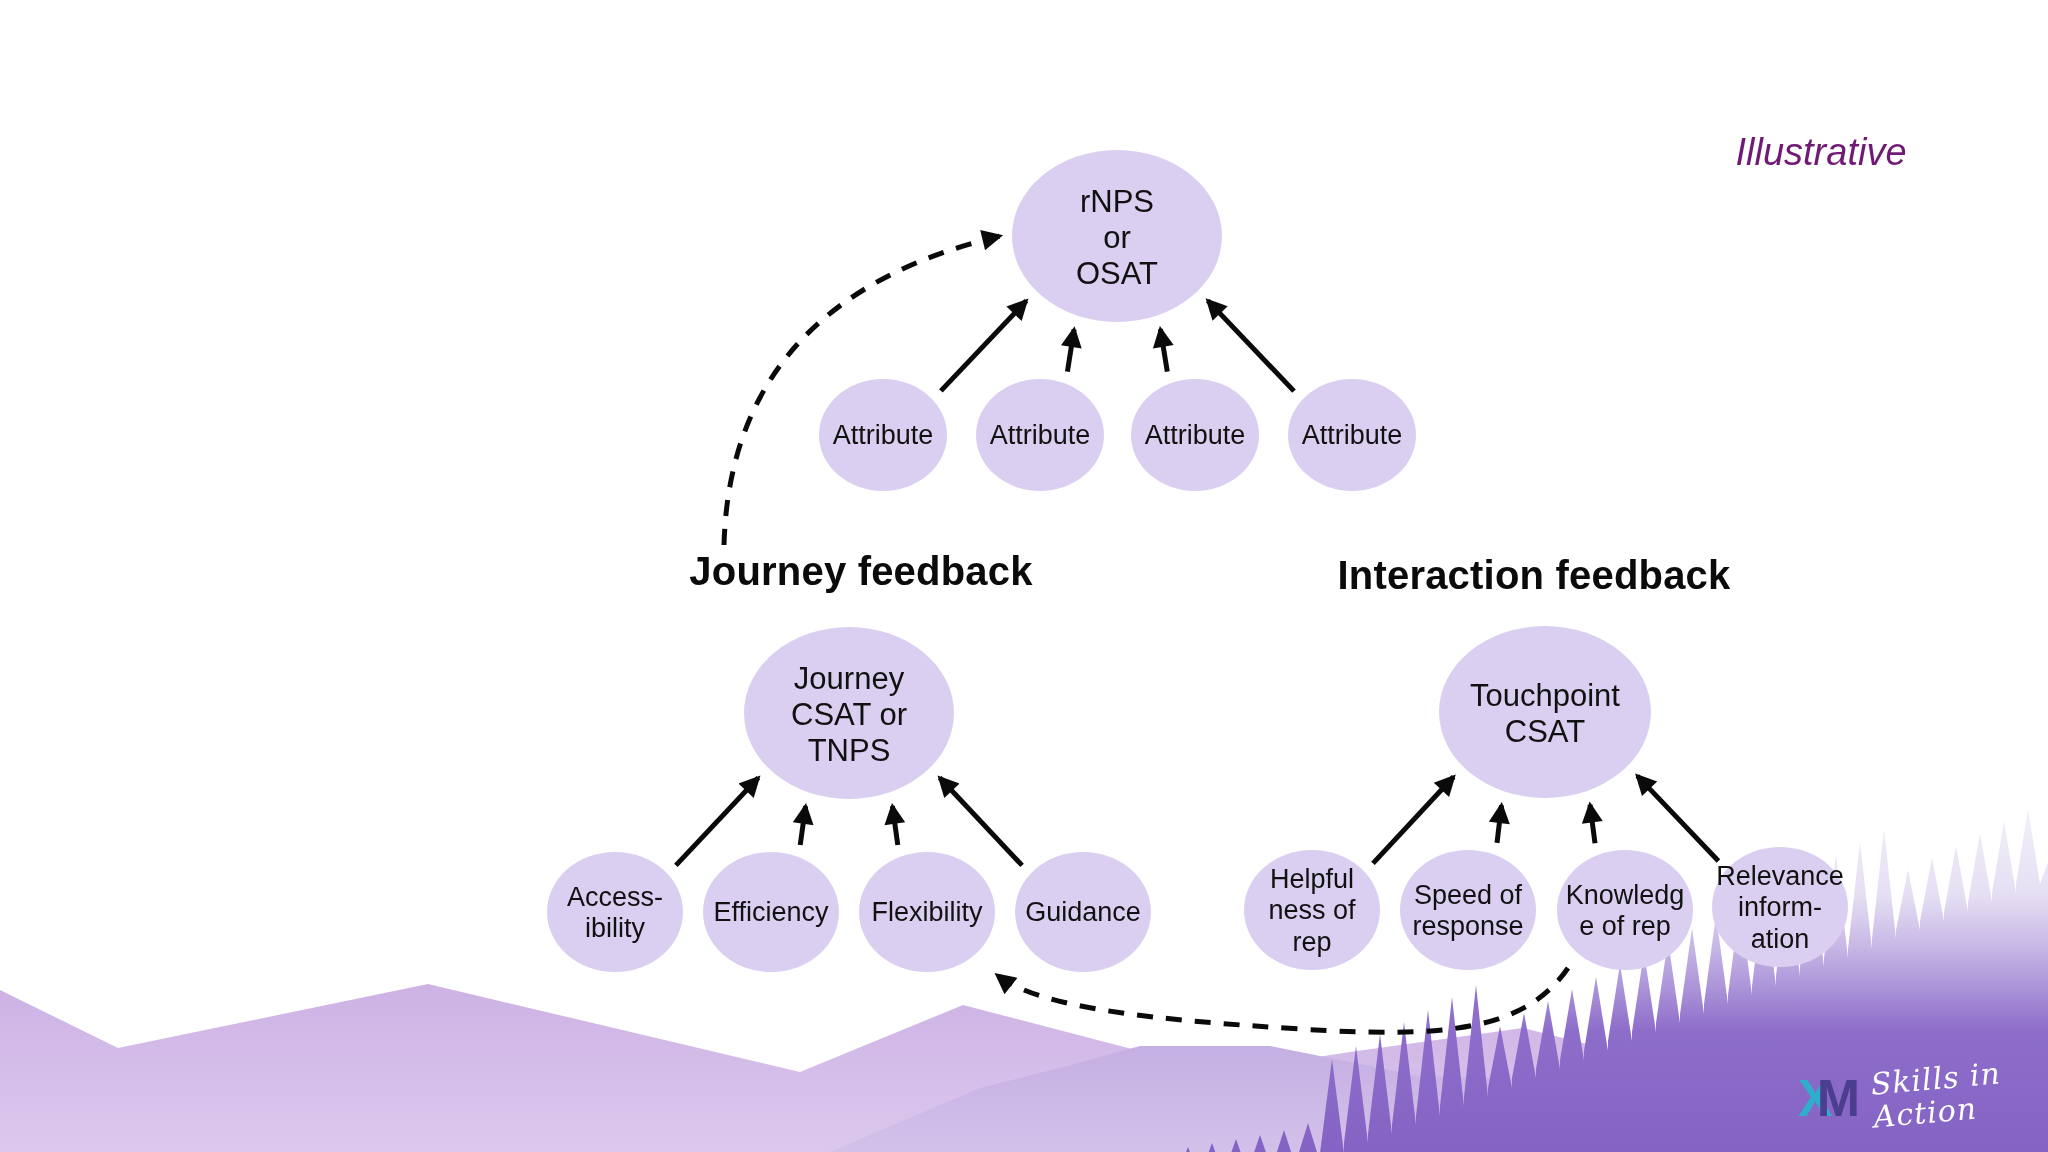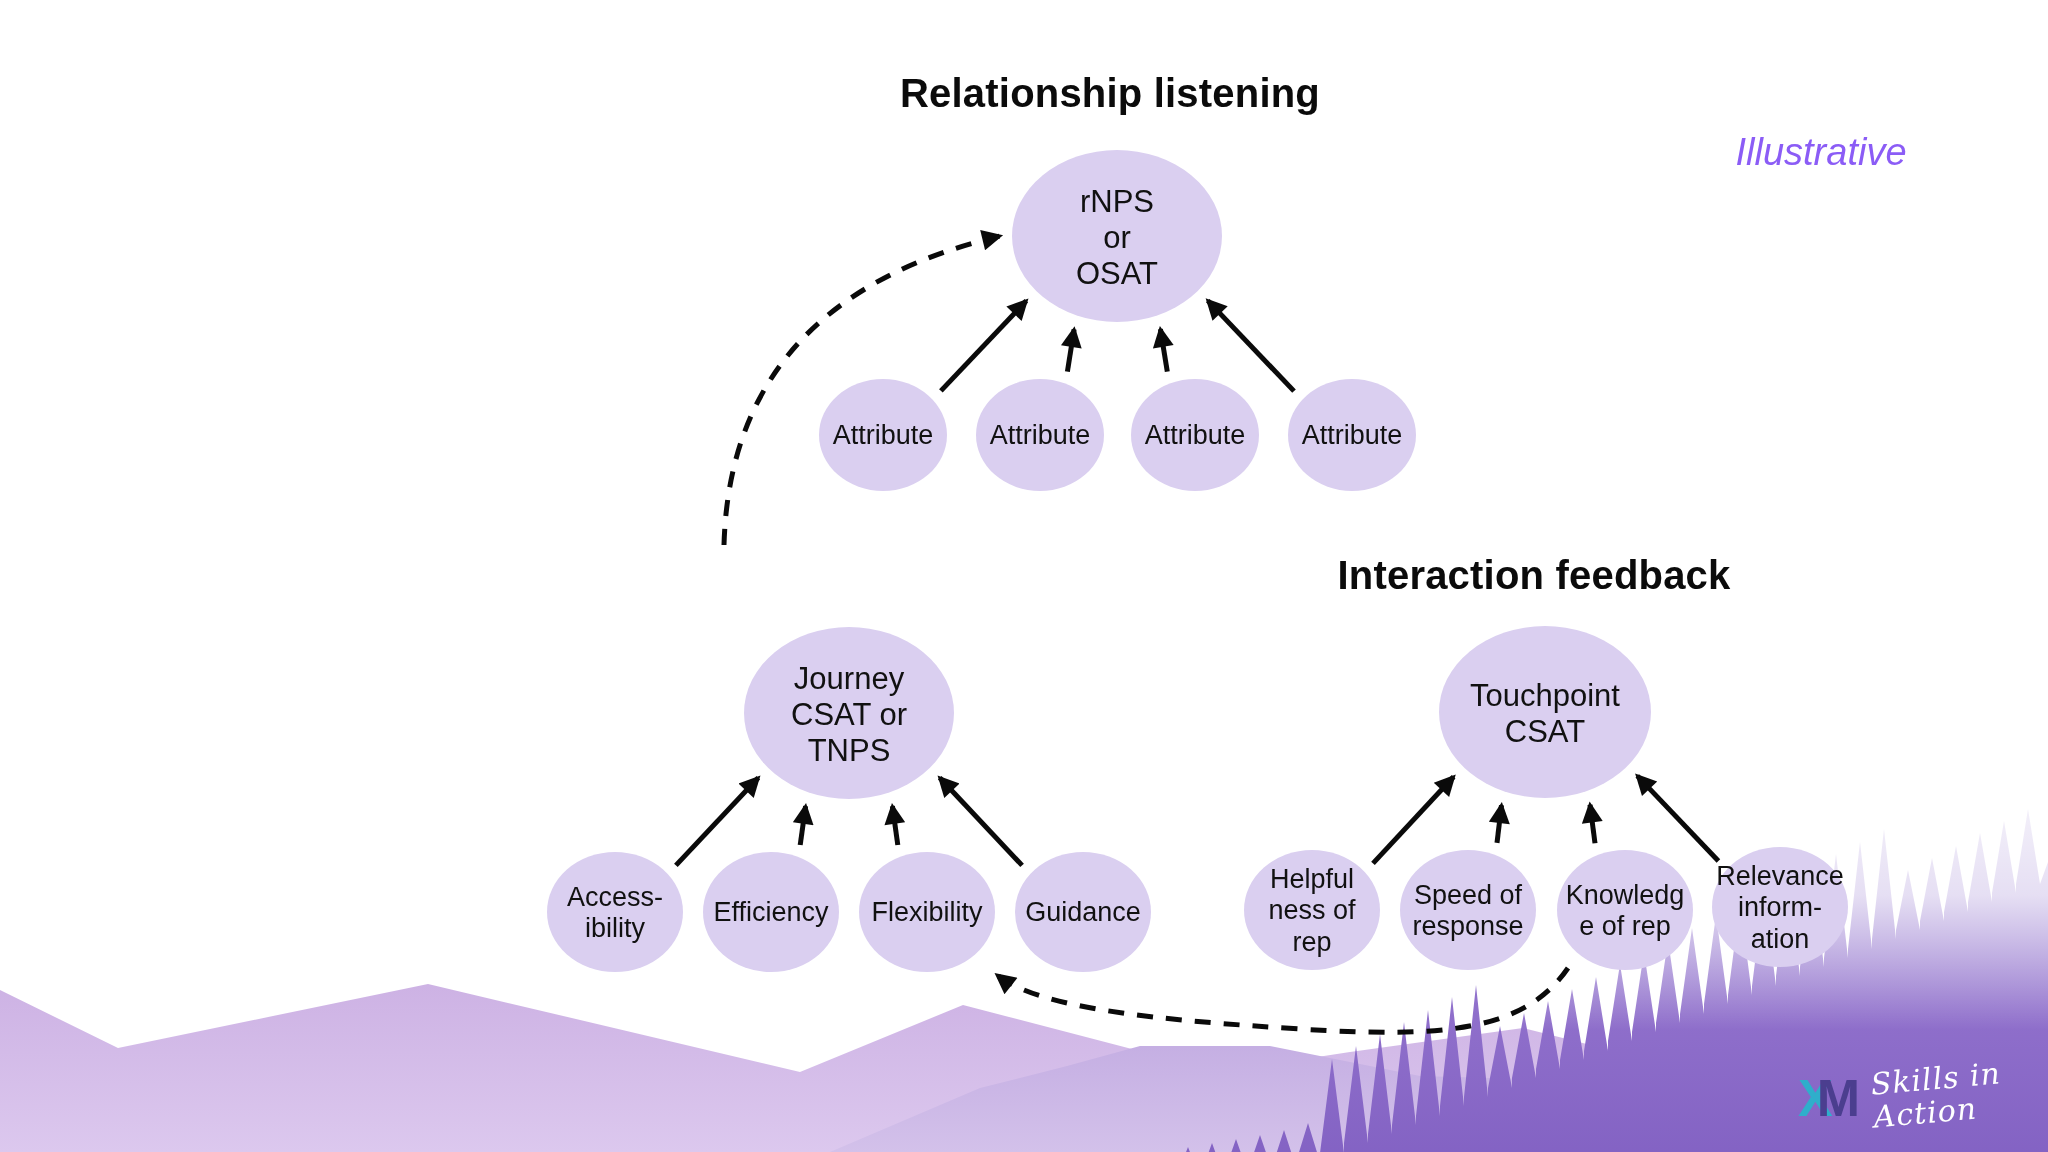--- a/index.html
+++ b/index.html
@@ -20,21 +20,21 @@
   }
   .node-label.parent{font-size:31px;}
   .node-label.child{font-size:27px;}
   .left-summary{
     position:absolute;left:166px;top:146px;width:460px;
     font-size:50px;line-height:60px;font-weight:bold;color:#0b0b0b;
     white-space:pre-wrap;
   }
   .illustrative{
     position:absolute;left:1821px;top:152px;transform:translate(-50%,-50%);
-    font-style:italic;font-size:38px;color:#8b5cf6;white-space:nowrap;
+    font-style:italic;font-size:38px;color:#701a75;white-space:nowrap;
   }
   .logo{position:absolute;left:1798px;top:1072px;display:flex;align-items:flex-start;}
   .logo-xm{font-size:52px;font-weight:800;line-height:52px;letter-spacing:-2px;display:flex;}
   .logo-x{color:#2FAECB;}
   .logo-m{color:#4B3E8F;margin-left:-14px;}
   .logo-script{
     margin-left:14px;margin-top:-10px;
     font-family:"DejaVu Serif","Liberation Serif",serif;font-style:italic;
     font-size:30px;line-height:33px;color:#ffffff;white-space:pre-line;
     transform:rotate(-5deg);letter-spacing:1px;
@@ -110,28 +110,28 @@
         <ellipse cx="1545" cy="712" rx="106" ry="86" fill="#DACFF0"></ellipse>
         <ellipse cx="1312" cy="910" rx="68" ry="60" fill="#DACFF0"></ellipse>
         <ellipse cx="1468" cy="910" rx="68" ry="60" fill="#DACFF0"></ellipse>
         <ellipse cx="1625" cy="910" rx="68" ry="60" fill="#DACFF0"></ellipse>
         <ellipse cx="1780" cy="907" rx="68" ry="60" fill="#DACFF0"></ellipse>
       </g>
   </svg>
 
   <div id="labels-layer">
     <div class="illustrative">Illustrative</div>
-  <div class="cluster-title" style="left: 1110px; top: 93px; transform: translate(-50%, -50%);">Relationship listening</div>
       <div class="node-label parent" style="left: 1117px; top: 238px; text-align: center;">rNPS
 or
 OSAT</div>
       <div class="node-label child" style="left: 883px; top: 436px;">Attribute</div>
       <div class="node-label child" style="left: 1040px; top: 436px;">Attribute</div>
       <div class="node-label child" style="left: 1195px; top: 436px;">Attribute</div>
       <div class="node-label child" style="left: 1352px; top: 436px;">Attribute</div>
+      <div class="cluster-title" style="left: 861px; top: 571px; transform: translate(-50%, -50%);">Journey feedback</div>
       <div class="node-label parent" style="left: 849px; top: 715px;">Journey
 CSAT or
 TNPS</div>
       <div class="node-label child" style="left: 615px; top: 913px;">Access-
 ibility</div>
       <div class="node-label child" style="left: 771px; top: 913px;">Efficiency</div>
       <div class="node-label child" style="left: 927px; top: 913px;">Flexibility</div>
       <div class="node-label child" style="left: 1083px; top: 913px;">Guidance</div>
       <div class="cluster-title" style="left: 1534px; top: 575px; transform: translate(-50%, -50%);">Interaction feedback</div>
       <div class="node-label parent" style="left: 1545px; top: 714px;">Touchpoint

